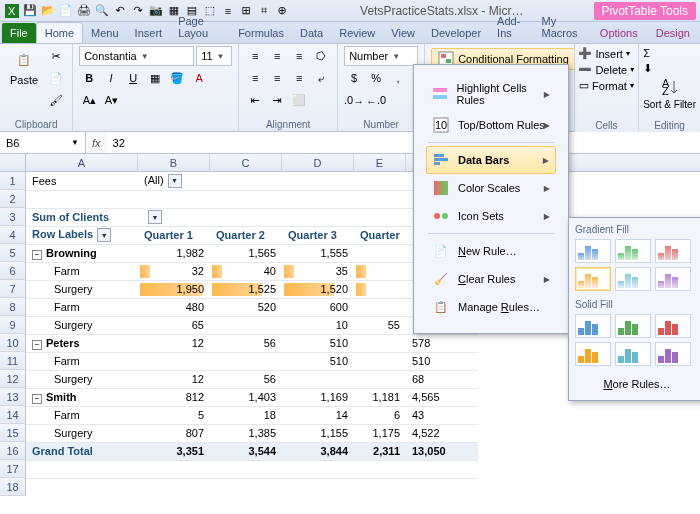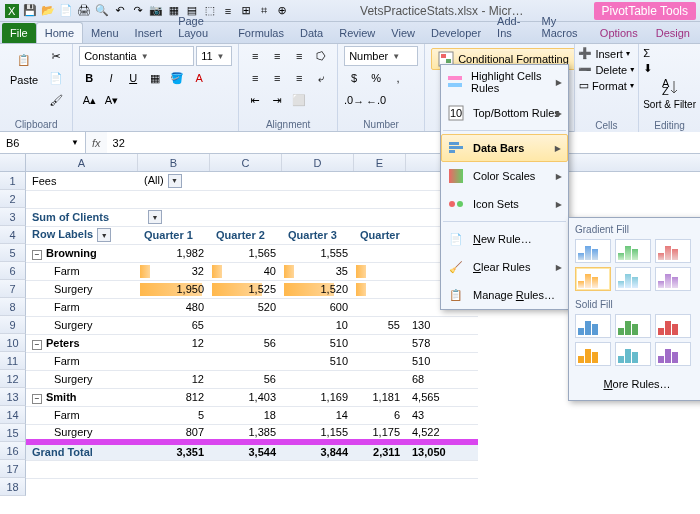--- a/index.html
+++ b/index.html
@@ -53,33 +53,33 @@
 .cB { width: 72px; text-align: right; }
 .cC { width: 72px; text-align: right; }
 .cD { width: 72px; text-align: right; }
 .cE { width: 52px; text-align: right; }
 .cF { width: 72px; text-align: left; }
 .hdr { font-weight: bold; color: #1f4e79; text-align: left !important; }
 .hdr-row td { border-bottom: 1px solid #4f81bd; }
 .name-row td:first-child { font-weight: bold; color: #000; }
 .name-row td { border-bottom: 1px solid #a0b8d8; }
 .sub { padding-left: 28px !important; text-align: left !important; }
-.tot td { font-weight: bold; border-top: 6px solid #d946ef; background: #eaf0f8; }
+.tot td { font-weight: bold; border-top: 1px solid #d946ef; background: #eaf0f8; }
 .filterbtn { display: inline-flex; width: 14px; height: 14px; border: 1px solid #9aa8bf; background: #f0f3f8; align-items: center; justify-content: center; font-size: 7px; color: #333; margin-left: 4px; vertical-align: middle; }
 .collapse { display: inline-flex; width: 10px; height: 10px; border: 1px solid #888; align-items: center; justify-content: center; font-size: 8px; line-height: 8px; margin-right: 4px; background: #fff; color: #555; }
 .databar { position: relative; }
 .databar::before { content: ""; position: absolute; left: 2px; top: 2px; bottom: 2px; background: linear-gradient(to right, #ffb84d, #ffd699); z-index: 0; }
 .databar span { position: relative; z-index: 1; }
 .db1::before { width: 62px; }
 .db2::before { width: 50px; }
 .db3::before { width: 50px; }
 .db0::before { width: 10px; }
 
 
-.cf-drop { position: absolute; right: 130px; top: 20px; width: 129px; background: #f2f6fc; border: 1px solid #9aa8bf; box-shadow: 2px 2px 6px rgba(0,0,0,.3); z-index: 50; padding: 0; }
+.cf-drop { position: absolute; right: 130px; top: 20px; width: 156px; background: #f2f6fc; border: 1px solid #9aa8bf; box-shadow: 2px 2px 6px rgba(0,0,0,.3); z-index: 50; padding: 12px; }
 .cf-item { display: flex; align-items: center; gap: 8px; padding: 5px 6px; cursor: pointer; position: relative; }
 .cf-item:hover, .cf-item.hl { background: linear-gradient(#fff3d6,#ffe8a8); border: 1px solid #f5c86b; padding: 4px 5px; border-radius: 2px; }
 .cf-item .arrow { position: absolute; right: 6px; font-size: 8px; color: #555; }
 .cf-ic { width: 18px; height: 18px; display: flex; align-items: center; justify-content: center; }
 .cf-sep { height: 1px; background: #cbd6e8; margin: 3px 2px; }
 .cf-txt .u { text-decoration: underline; }
 
 
 .db-sub { position: absolute; right: 0; top: 152px; transform: translateX(100%); width: 138px; background: #f2f6fc; border: 1px solid #9aa8bf; box-shadow: 2px 2px 6px rgba(0,0,0,.3); z-index: 60; padding: 6px; }
 .db-sub h4 { font-size: 10px; color: #5a6b88; font-weight: normal; margin-bottom: 4px; }

